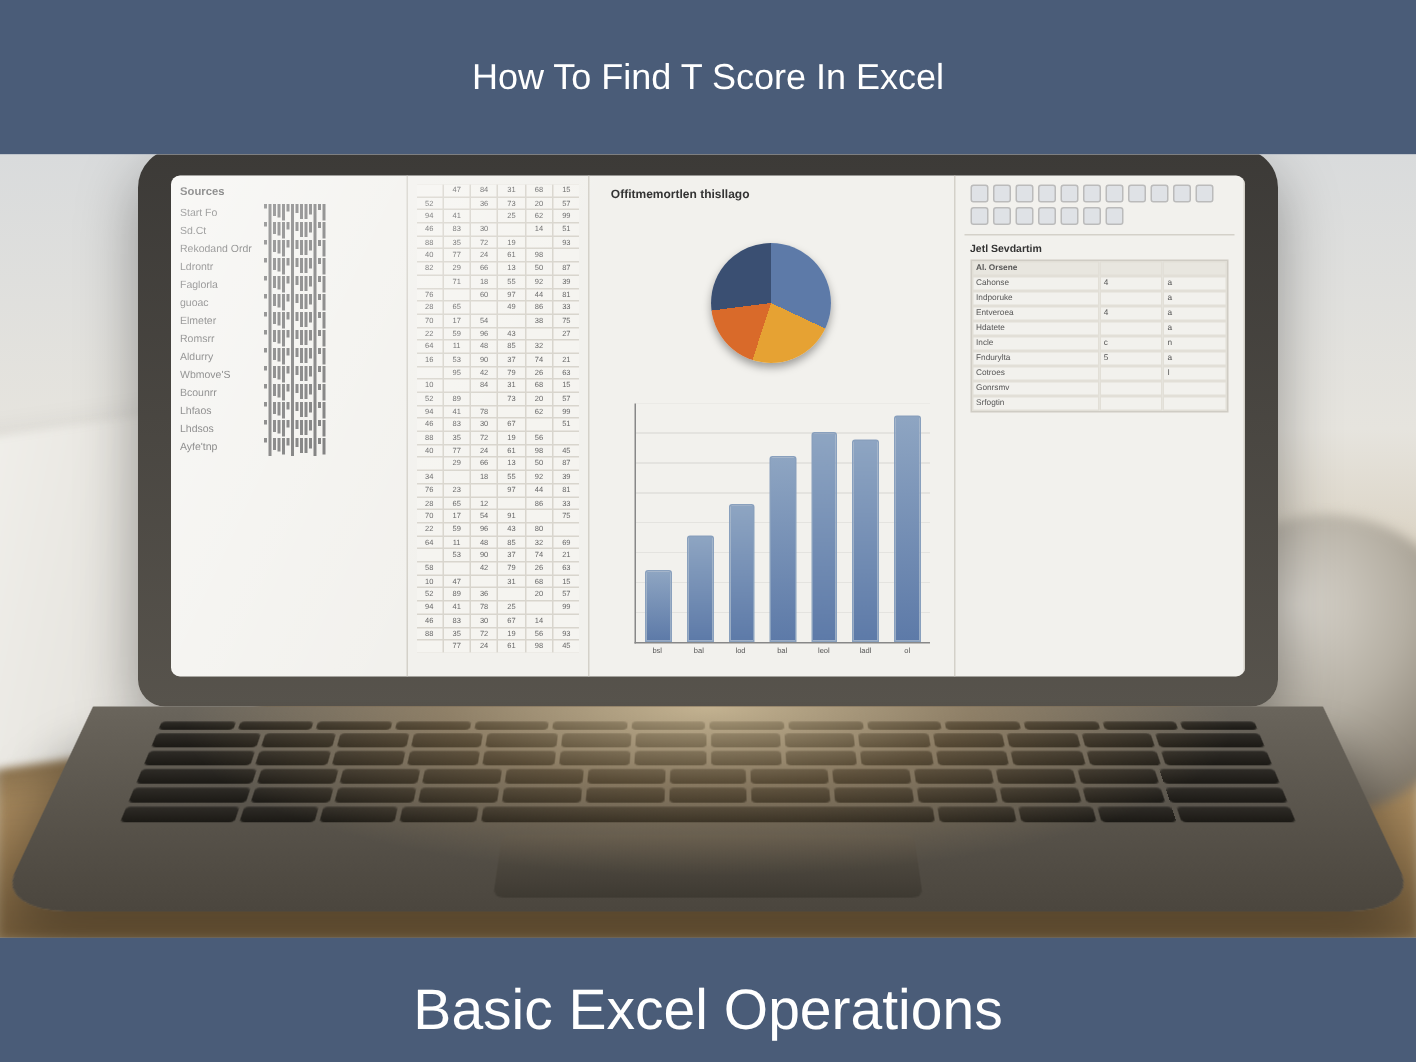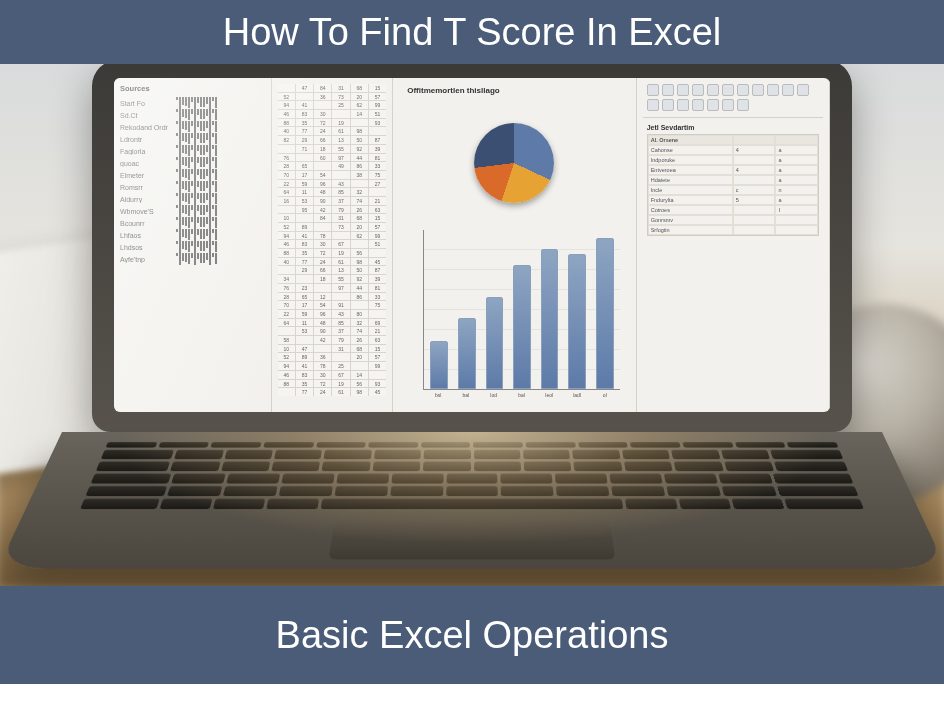--- a/index.html
+++ b/index.html
@@ -12,22 +12,22 @@
   }
   .banner {
     background: #4a5c78;
     color: #fff;
     display: flex;
     align-items: center;
     justify-content: center;
     width: 100%;
   }
   .banner-top {
-    height: 64px;
-    font-size: 38px;
+    height: 103px;
+    font-size: 24px;
     font-weight: 500;
   }
   .banner-bottom {
     height: 98px;
     font-size: 38px;
     font-weight: 400;
   }
   .hero {
     width: 100%;
     height: 522px;

